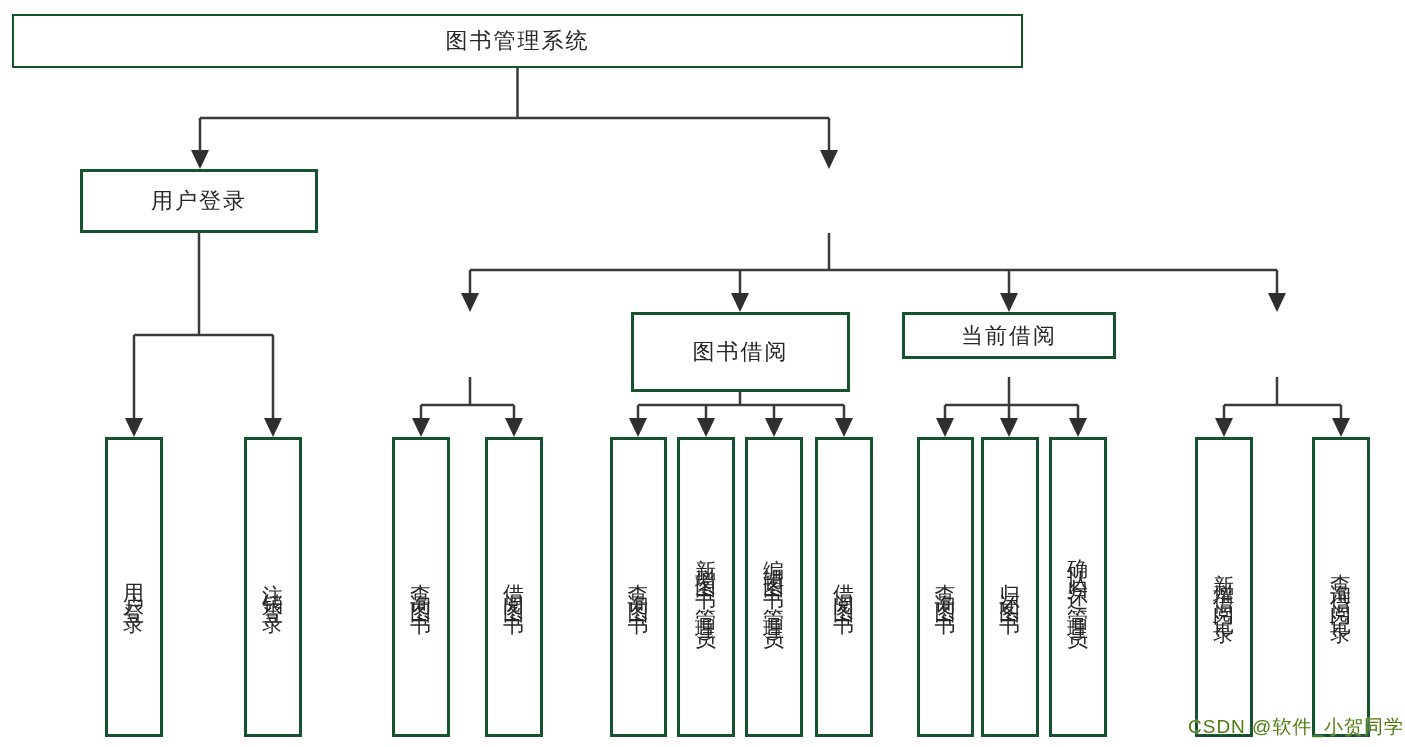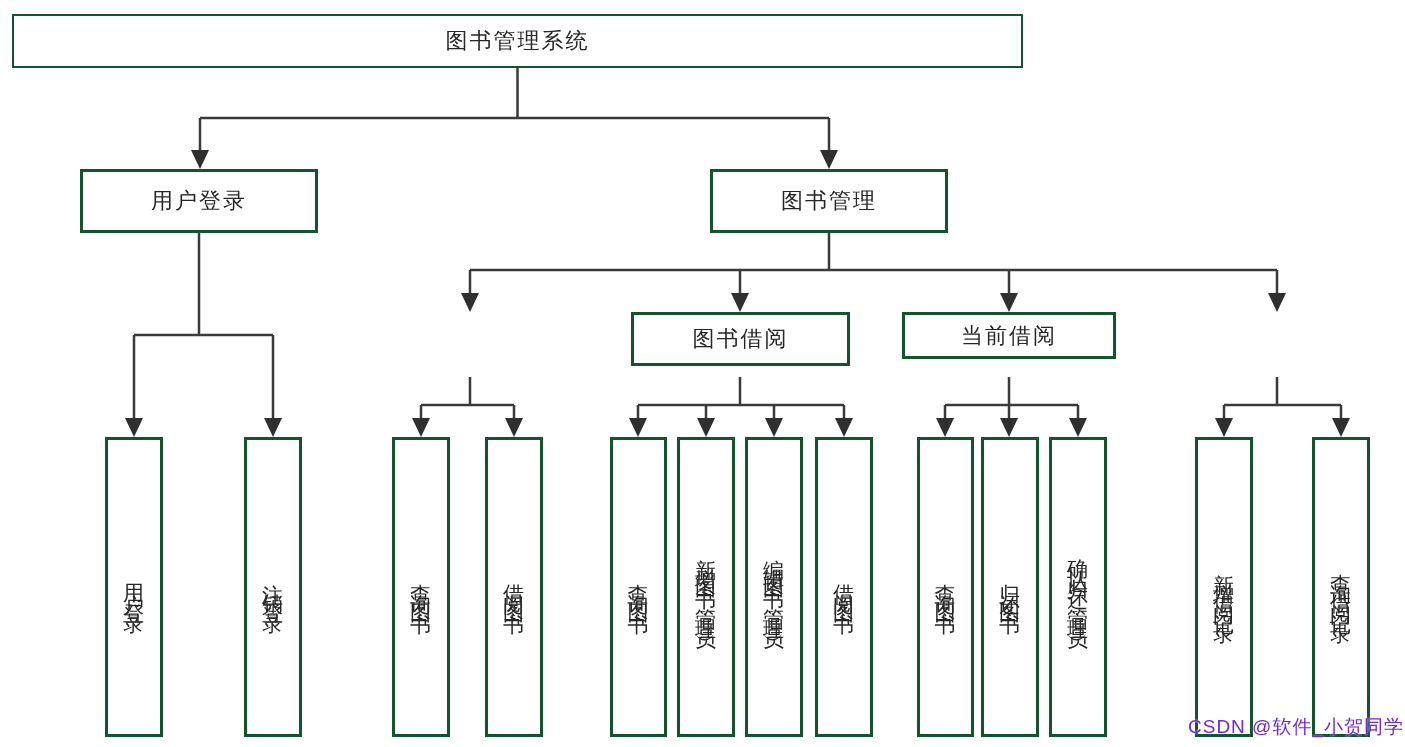--- a/index.html
+++ b/index.html
@@ -45,21 +45,21 @@
     letter-spacing: 10px;
     line-height: 1;
     white-space: nowrap;
   }
   .watermark {
     position: absolute;
     left: 1188px;
     top: 714px;
     font-size: 19px;
     letter-spacing: 1px;
-    color: #6d28d9;
+    color: #4d7c0f;
     text-shadow: 0 0 2px #ffffff;
     z-index: 10;
     white-space: nowrap;
   }
 </style>
 </head>
 <body>
 
 <div class="canvas">
 
@@ -99,25 +99,22 @@
     <polygon points="1332,418 1350,418 1341,437"></polygon>
   </svg>
 
   <div class="box h root" style="left:12px; top:14px; width:1011px; height:54px;">
     <span>图书管理系统</span>
   </div>
 
   <div class="box h l2" style="left:80px; top:169px; width:238px; height:64px;">
     <span>用户登录</span>
   </div>
-  <div class="box h l2" style="left:710px; top:169px; width:238px; height:64px;">
-    <span>图书管理</span>
-  </div>
 
-  <div class="box h l3" style="left:631px; top:312px; width:219px; height:54px;">
+  <div class="box h l3" style="left:631px; top:312px; width:219px; height:80px;">
     <span>图书借阅</span>
   </div>
   <div class="box h l3" style="left:902px; top:312px; width:214px; height:47px;">
     <span>当前借阅</span>
   </div>
 
   <div class="box v" style="left:105px; top:437px; width:58px; height:300px;">
     <span class="vtext">用户登录</span>
   </div>
   <div class="box v" style="left:244px; top:437px; width:58px; height:300px;">

